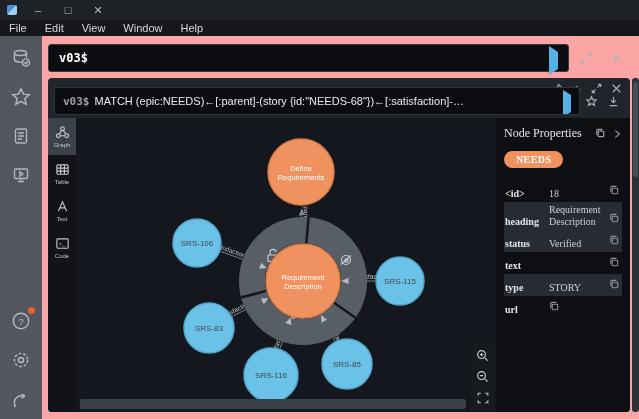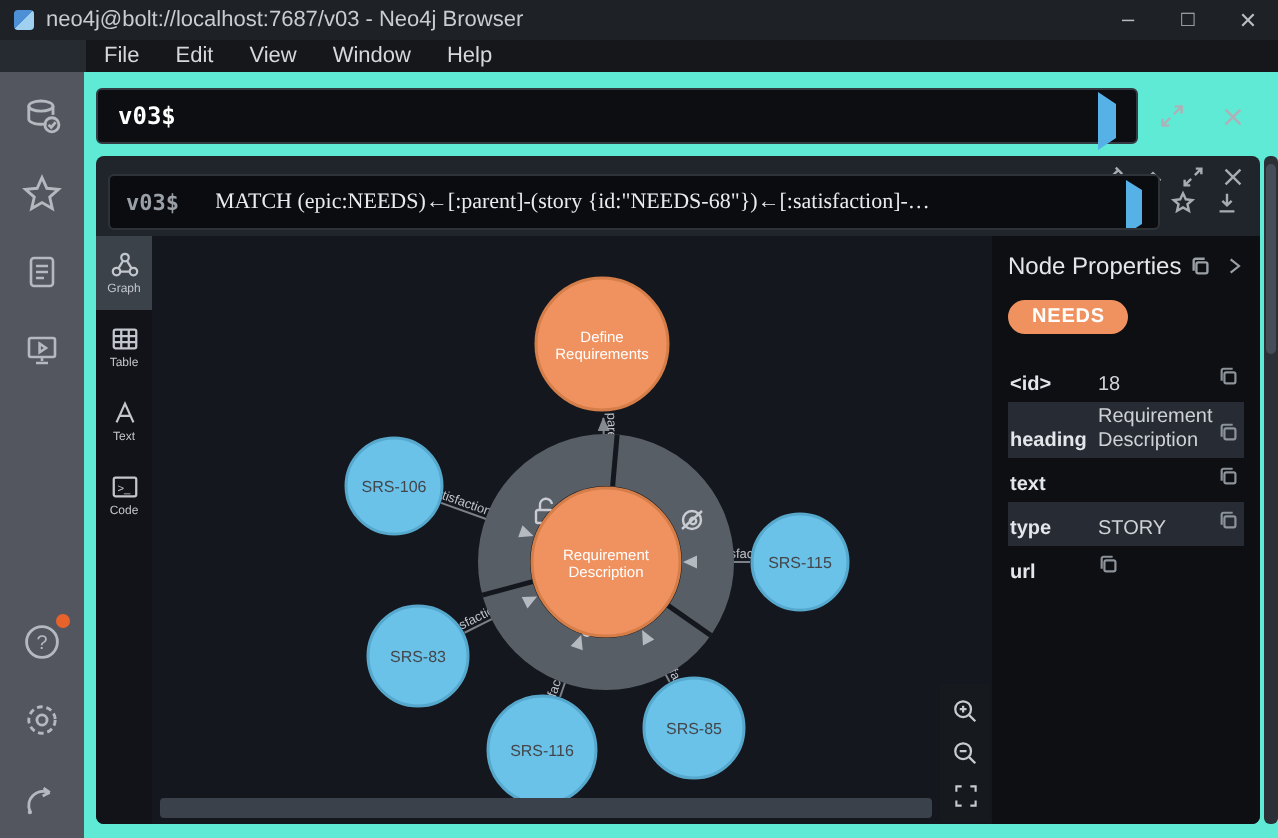--- a/index.html
+++ b/index.html
@@ -8,34 +8,34 @@
   .dots{background-image:radial-gradient(#23272f 1px, transparent 1px);background-size:7px 7px;}
 
   
   .titlebar{height:20px;background:#1e2126;display:flex;align-items:center;}
   .favicon{width:10px;height:10px;margin:0 6px 0 7px;border-radius:2px;
            background:linear-gradient(135deg,#4d90d6 0 50%,#9fd0f0 50% 100%);flex:0 0 auto;}
   .title-text{font-size:11px;color:#c9ccd1;white-space:nowrap;flex:1;}
   .win-btn{width:30px;height:20px;display:flex;align-items:center;justify-content:center;
            color:#b9bdc3;font-size:11px;}
   
-  .menubar{height:16px;background:#15171b;display:flex;align-items:flex-start;margin-left:43px;}
+  .menubar{height:16px;background:#15171b;display:flex;align-items:flex-start;}
   .menu-item{padding:0 9px;font-size:11px;color:#d6d8db;line-height:16px;cursor:default;}
 
   
   .app-body{position:absolute;top:36px;left:0;right:0;bottom:0;display:flex;}
   .sidebar{width:42px;background:#53565f;display:flex;flex-direction:column;align-items:center;
            padding:10px 0 8px 0;flex:0 0 auto;}
   .sb-icon{width:24px;height:24px;margin-bottom:15px;position:relative;display:flex;
            align-items:center;justify-content:center;}
   .sb-icon svg{stroke:#b4b8bf;fill:none;stroke-width:1.3;}
   .sb-spacer{flex:1;}
   .notif-dot{position:absolute;top:-2px;right:-2px;width:7px;height:7px;border-radius:50%;}
 
-  .main{flex:1;position:relative;background:#5eead4;}
+  .main{flex:1;position:relative;background:#fca5a5;}
 
   
   .editor-row{position:absolute;top:8px;left:6px;right:10px;height:28px;display:flex;align-items:center;}
   .editor-input{flex:1;height:26px;background:#0c0e12;border:1px solid #343a41;border-radius:3px;
                 display:flex;align-items:center;position:relative;}
   .editor-prompt{margin-left:10px;font-family:"DejaVu Sans Mono",monospace;font-weight:bold;
                  font-size:12px;color:#ffffff;}
   .play-tri{width:0;height:0;border-left:9px solid #56b1e6;border-top:6px solid transparent;
             border-bottom:6px solid transparent;}
   .editor-play{position:absolute;right:10px;top:7px;}
@@ -46,21 +46,21 @@
   .frame{position:absolute;top:42px;left:6px;right:9px;bottom:7px;background:#20242b;
          border-radius:4px;}
   .frame-icons{position:absolute;top:2px;right:4px;display:flex;}
   .frame-icons .fi{width:20px;height:16px;display:flex;align-items:center;justify-content:center;}
   .frame-icons svg{stroke:#a7acb3;fill:none;stroke-width:1.3;}
   .query-row{position:absolute;top:10px;left:6px;right:6px;height:26px;display:flex;align-items:center;}
   .query-bar{flex:1;height:26px;background:#0a0c10;border:1px solid #2e333a;border-radius:3px;
              display:flex;align-items:center;position:relative;overflow:hidden;}
   .q-prompt{margin-left:8px;font-family:"DejaVu Sans Mono",monospace;font-size:11px;font-weight:bold;
             color:#9aa0a7;white-space:pre;}
-  .q-text{margin-left:18px;font-family:Liberation Serif, serif;font-size:11px;color:#e9ebee;
+  .q-text{margin-left:5px;font-family:Liberation Sans, sans-serif;font-size:11px;color:#e9ebee;
           white-space:nowrap;overflow:hidden;flex:1;}
   .q-play{position:absolute;right:8px;top:7px;}
   .fr-side-btn{width:22px;height:22px;display:flex;align-items:center;justify-content:center;}
   .fr-side-btn svg{stroke:#a7acb3;fill:none;stroke-width:1.3;}
 
   .frame-body{position:absolute;top:40px;left:0;right:0;bottom:0;display:flex;
               border-radius:0 0 4px 4px;overflow:hidden;}
   .tabs-col{width:28px;background:#111318;flex:0 0 auto;}
   .vtab{height:37px;display:flex;flex-direction:column;align-items:center;justify-content:center;}
   .vtab svg{stroke:#c3c7cd;fill:none;stroke-width:1.2;}
@@ -69,21 +69,21 @@
 
   .canvas{flex:1;position:relative;background:#14171d;}
   .zoom-ctrls{position:absolute;right:1px;bottom:1px;width:25px;padding:3px 0;
               background:rgba(22,25,31,.9);display:flex;flex-direction:column;align-items:center;}
   .zbtn{width:21px;height:21px;display:flex;align-items:center;justify-content:center;}
   .zbtn svg{stroke:#c7cad0;fill:none;stroke-width:1.2;}
   .h-scroll{position:absolute;left:4px;right:30px;bottom:3px;height:10px;background:#3a414a;
             border-radius:2px;}
 
   .panel{width:134px;background:#0d0f13;flex:0 0 auto;padding:8px 8px 16px 8px;box-sizing:border-box;
-         overflow:hidden;}
+         overflow:hidden;font-family:Liberation Serif, serif;}
   .panel-header{display:flex;align-items:center;}
   .panel-title{flex:1;font-size:12px;color:#e4e7ea;}
   .panel-header svg{stroke:#9aa0a6;fill:none;stroke-width:1.3;}
   .node-pill{display:inline-block;margin:10px 0 2px 0;padding:3px 12px;border-radius:11px;
              font-size:10px;font-weight:bold;color:#fff;letter-spacing:.4px;text-align:center;}
   .props{margin-top:10px;}
   .prop-row{display:flex;align-items:flex-end;padding:2px 1px;}
   .prop-row.alt{background:#272c34;}
   .prop-key{width:42px;flex:0 0 auto;font-size:10px;font-weight:bold;color:#e3e6ea;
             word-break:break-all;line-height:12px;}
@@ -94,21 +94,20 @@
   .v-scroll{position:absolute;right:0px;top:42px;bottom:7px;width:7px;background:#2b3037;border-radius:3px;}
   .v-thumb{position:absolute;top:4px;left:1px;width:5px;height:95px;background:#454d57;border-radius:3px;}
 
   svg text{font-family:"Liberation Sans",sans-serif;}
 </style>
 </head>
 <body>
 
 <div class="titlebar">
   <div class="favicon"></div>
-  <div class="title-text">neo4j@bolt://localhost:7687/v03 - Neo4j Browser</div>
   <div class="win-btn">–</div>
   <div class="win-btn">□</div>
   <div class="win-btn">✕</div>
 </div>
 
 <div class="menubar" id="menubar">
     <div class="menu-item">File</div>
     <div class="menu-item">Edit</div>
     <div class="menu-item">View</div>
     <div class="menu-item">Window</div>
@@ -379,20 +378,28 @@
                   </svg></span>
               </div>
               <div class="prop-row alt">
                 <span class="prop-key">heading</span>
                 <span class="prop-val">Requirement Description</span>
                 <span class="prop-copy"><svg width="11" height="11" viewBox="0 0 12 12">
                     <rect x="3.5" y="3.5" width="6" height="6" rx="1"></rect>
                     <path d="M2 8 V2.5 A1 1 0 0 1 3 1.5 H8"></path>
                   </svg></span>
               </div>
+              <div class="prop-row alt">
+                <span class="prop-key">status</span>
+                <span class="prop-val">Verified</span>
+                <span class="prop-copy"><svg width="11" height="11" viewBox="0 0 12 12">
+                    <rect x="3.5" y="3.5" width="6" height="6" rx="1"></rect>
+                    <path d="M2 8 V2.5 A1 1 0 0 1 3 1.5 H8"></path>
+                  </svg></span>
+              </div>
               <div class="prop-row">
                 <span class="prop-key">text</span>
                 <span class="prop-val"></span>
                 <span class="prop-copy"><svg width="11" height="11" viewBox="0 0 12 12">
                     <rect x="3.5" y="3.5" width="6" height="6" rx="1"></rect>
                     <path d="M2 8 V2.5 A1 1 0 0 1 3 1.5 H8"></path>
                   </svg></span>
               </div>
               <div class="prop-row alt">
                 <span class="prop-key">type</span>

